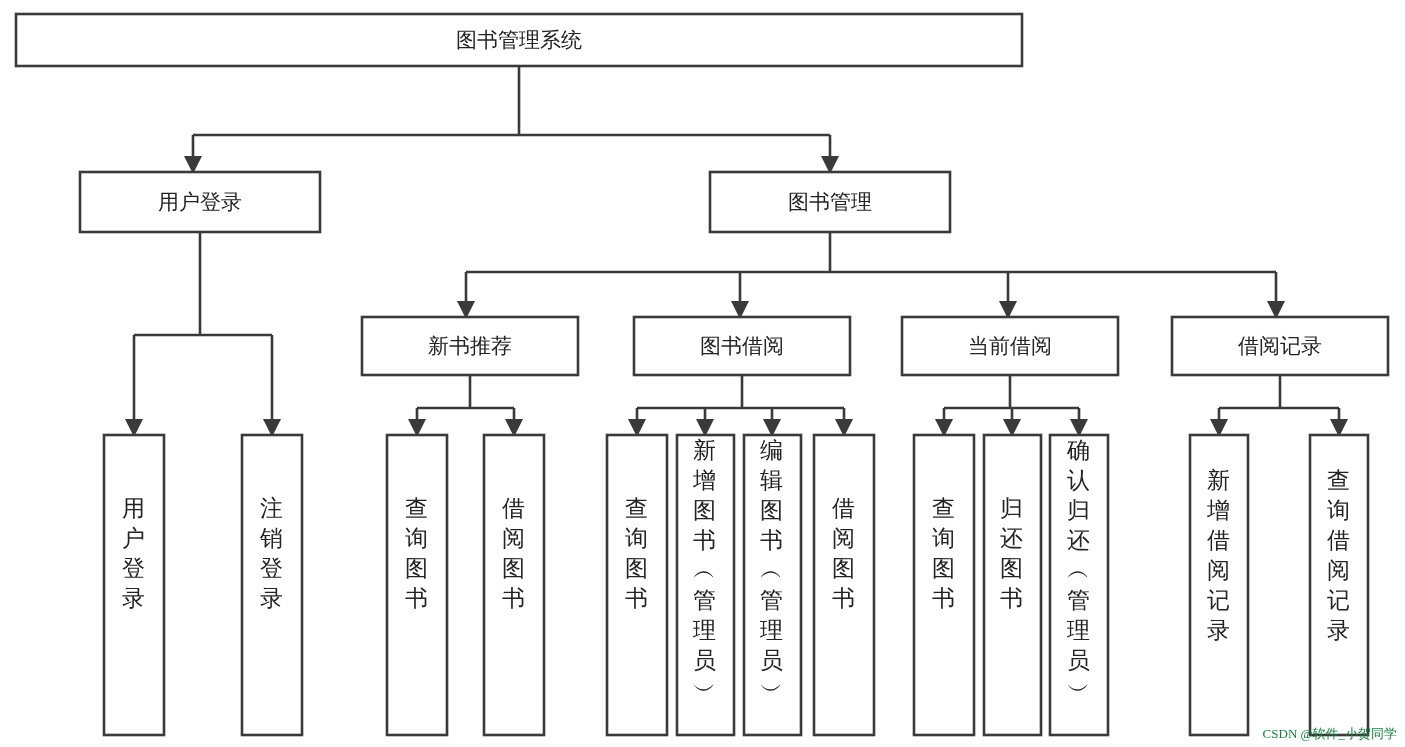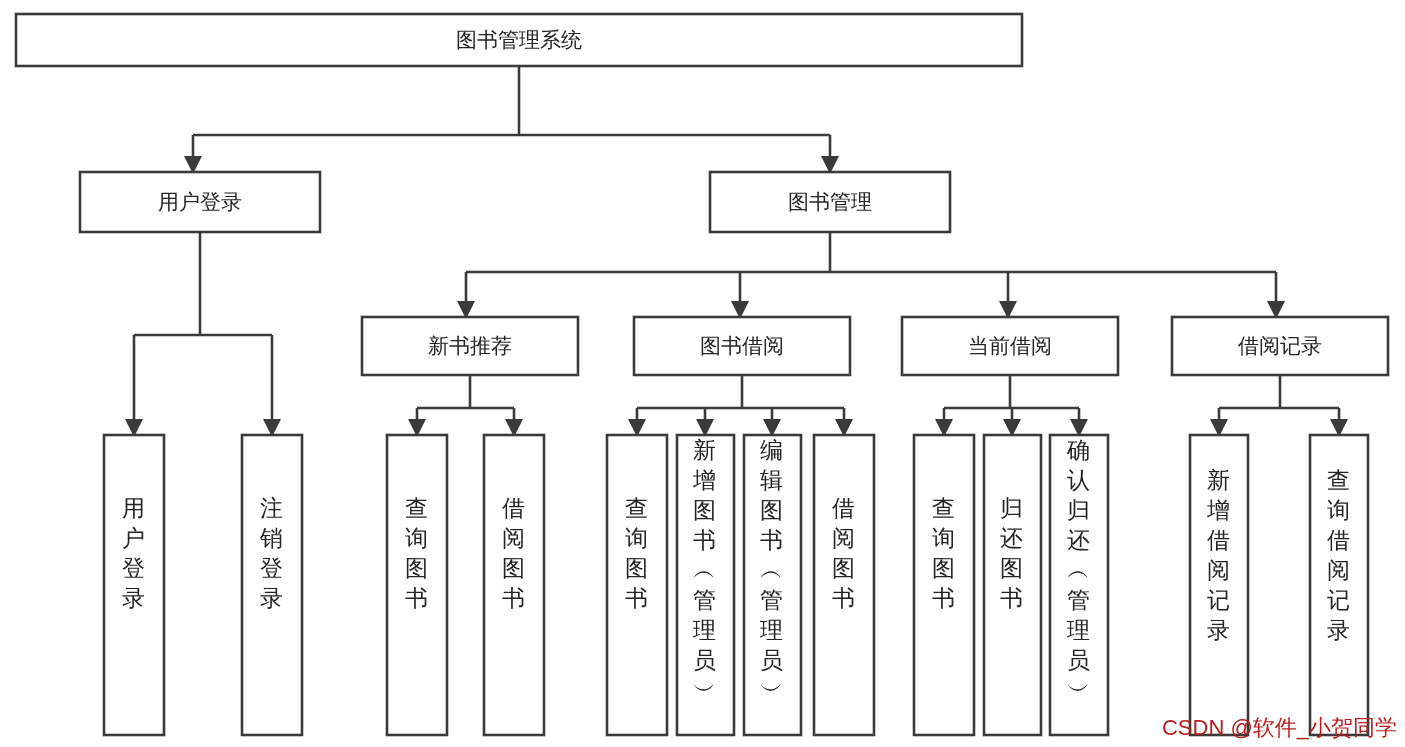--- a/index.html
+++ b/index.html
@@ -51,23 +51,23 @@
   .leaf-label {
     font-family: "Liberation Sans", "DejaVu Sans", sans-serif;
     fill: #232323;
     font-size: 23px;
     letter-spacing: 1px;
   }
   .watermark {
     position: absolute;
     right: 8px;
     bottom: 4px;
-    font-family: Liberation Sans, sans-serif;
-    font-size: 22px;
-    color: #b91c1c;
+    font-family: Liberation Serif, serif;
+    font-size: 13px;
+    color: #15803d;
     white-space: nowrap;
     pointer-events: none;
   }
 </style>
 </head>
 <body>
 
 <div id="diagram-root">
   <svg class="tree" viewBox="0 0 1405 747" xmlns="http://www.w3.org/2000/svg">
 

